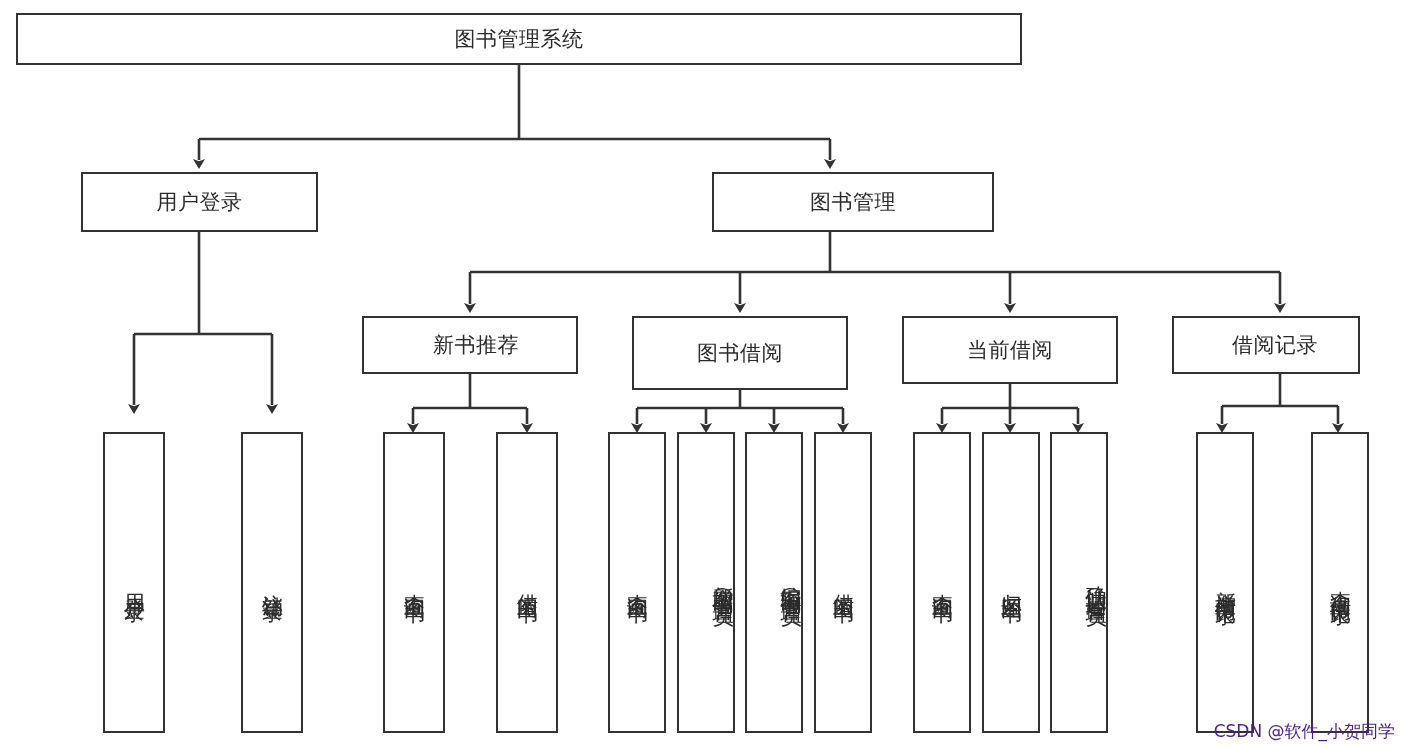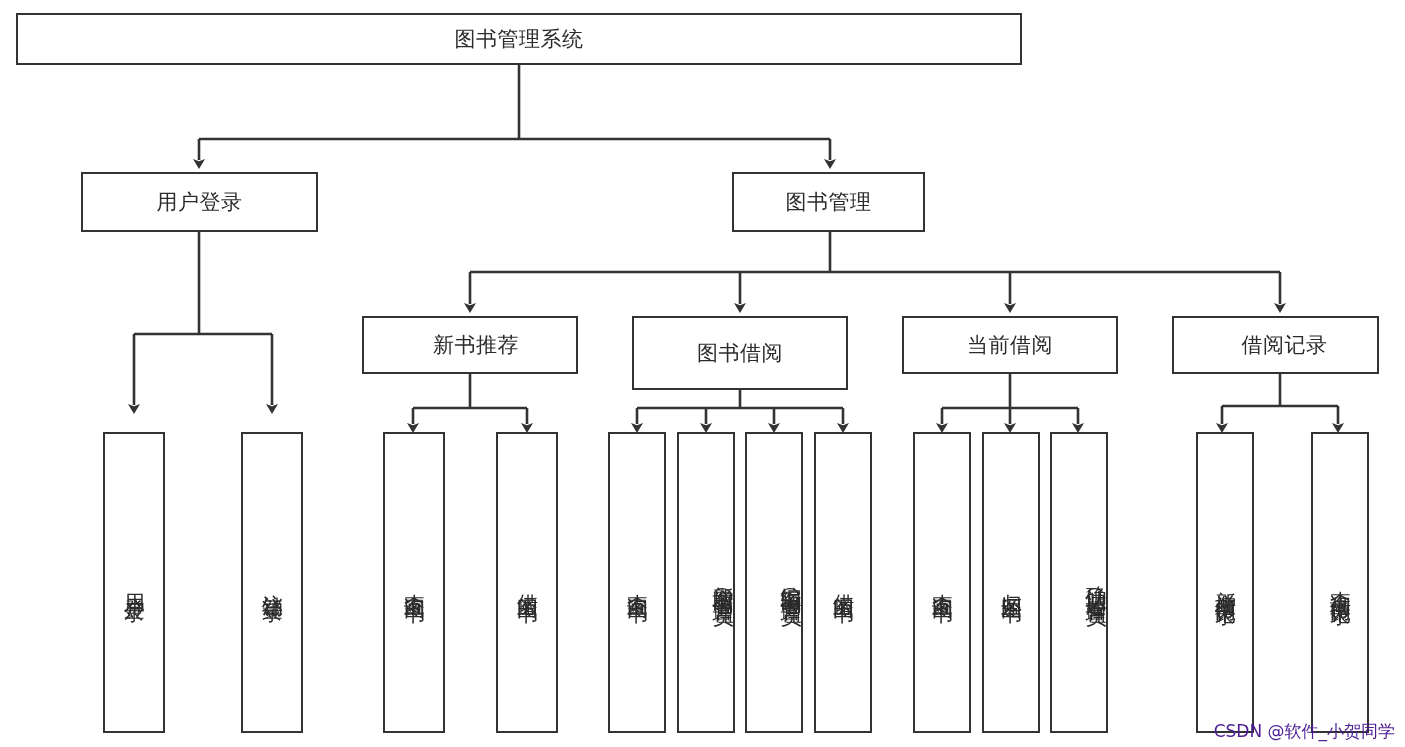--- a/index.html
+++ b/index.html
@@ -130,34 +130,34 @@
     </g>
   </svg>
 
   <div class="node horizontal" style="left:16px; top:13px; width:1006px; height:52px;text-align:center;">
     <span class="label">图书管理系统</span>
   </div>
 
   <div class="node horizontal" style="left:81px; top:172px; width:237px; height:60px;">
     <span class="label">用户登录</span>
   </div>
-  <div class="node horizontal" style="left:732px; top:172px; width:193px; height:60px;align-items:center;">
+  <div class="node horizontal" style="left:712px; top:172px; width:282px; height:60px;align-items:center;">
     <span class="label">图书管理</span>
   </div>
 
   <div class="node horizontal" style="left:362px; top:316px; width:216px; height:58px;padding-left:12px;">
     <span class="label">新书推荐</span>
   </div>
   <div class="node horizontal" style="left:632px; top:316px; width:216px; height:74px;">
     <span class="label">图书借阅</span>
   </div>
-  <div class="node horizontal" style="left:902px; top:316px; width:216px; height:58px;">
+  <div class="node horizontal" style="left:902px; top:316px; width:216px; height:68px;">
     <span class="label">当前借阅</span>
   </div>
-  <div class="node horizontal" style="left:1172px; top:316px; width:207px; height:58px;padding-left:18px;">
+  <div class="node horizontal" style="left:1172px; top:316px; width:188px; height:58px;padding-left:18px;">
     <span class="label">借阅记录</span>
   </div>
 
   <div class="node vertical align-mid" style="left:103px; top:432px; width:62px; height:301px;">
     <span class="label">用户登录</span>
   </div>
   <div class="node vertical align-mid" style="left:241px; top:432px; width:62px; height:301px;">
     <span class="label">注销登录</span>
   </div>
 

